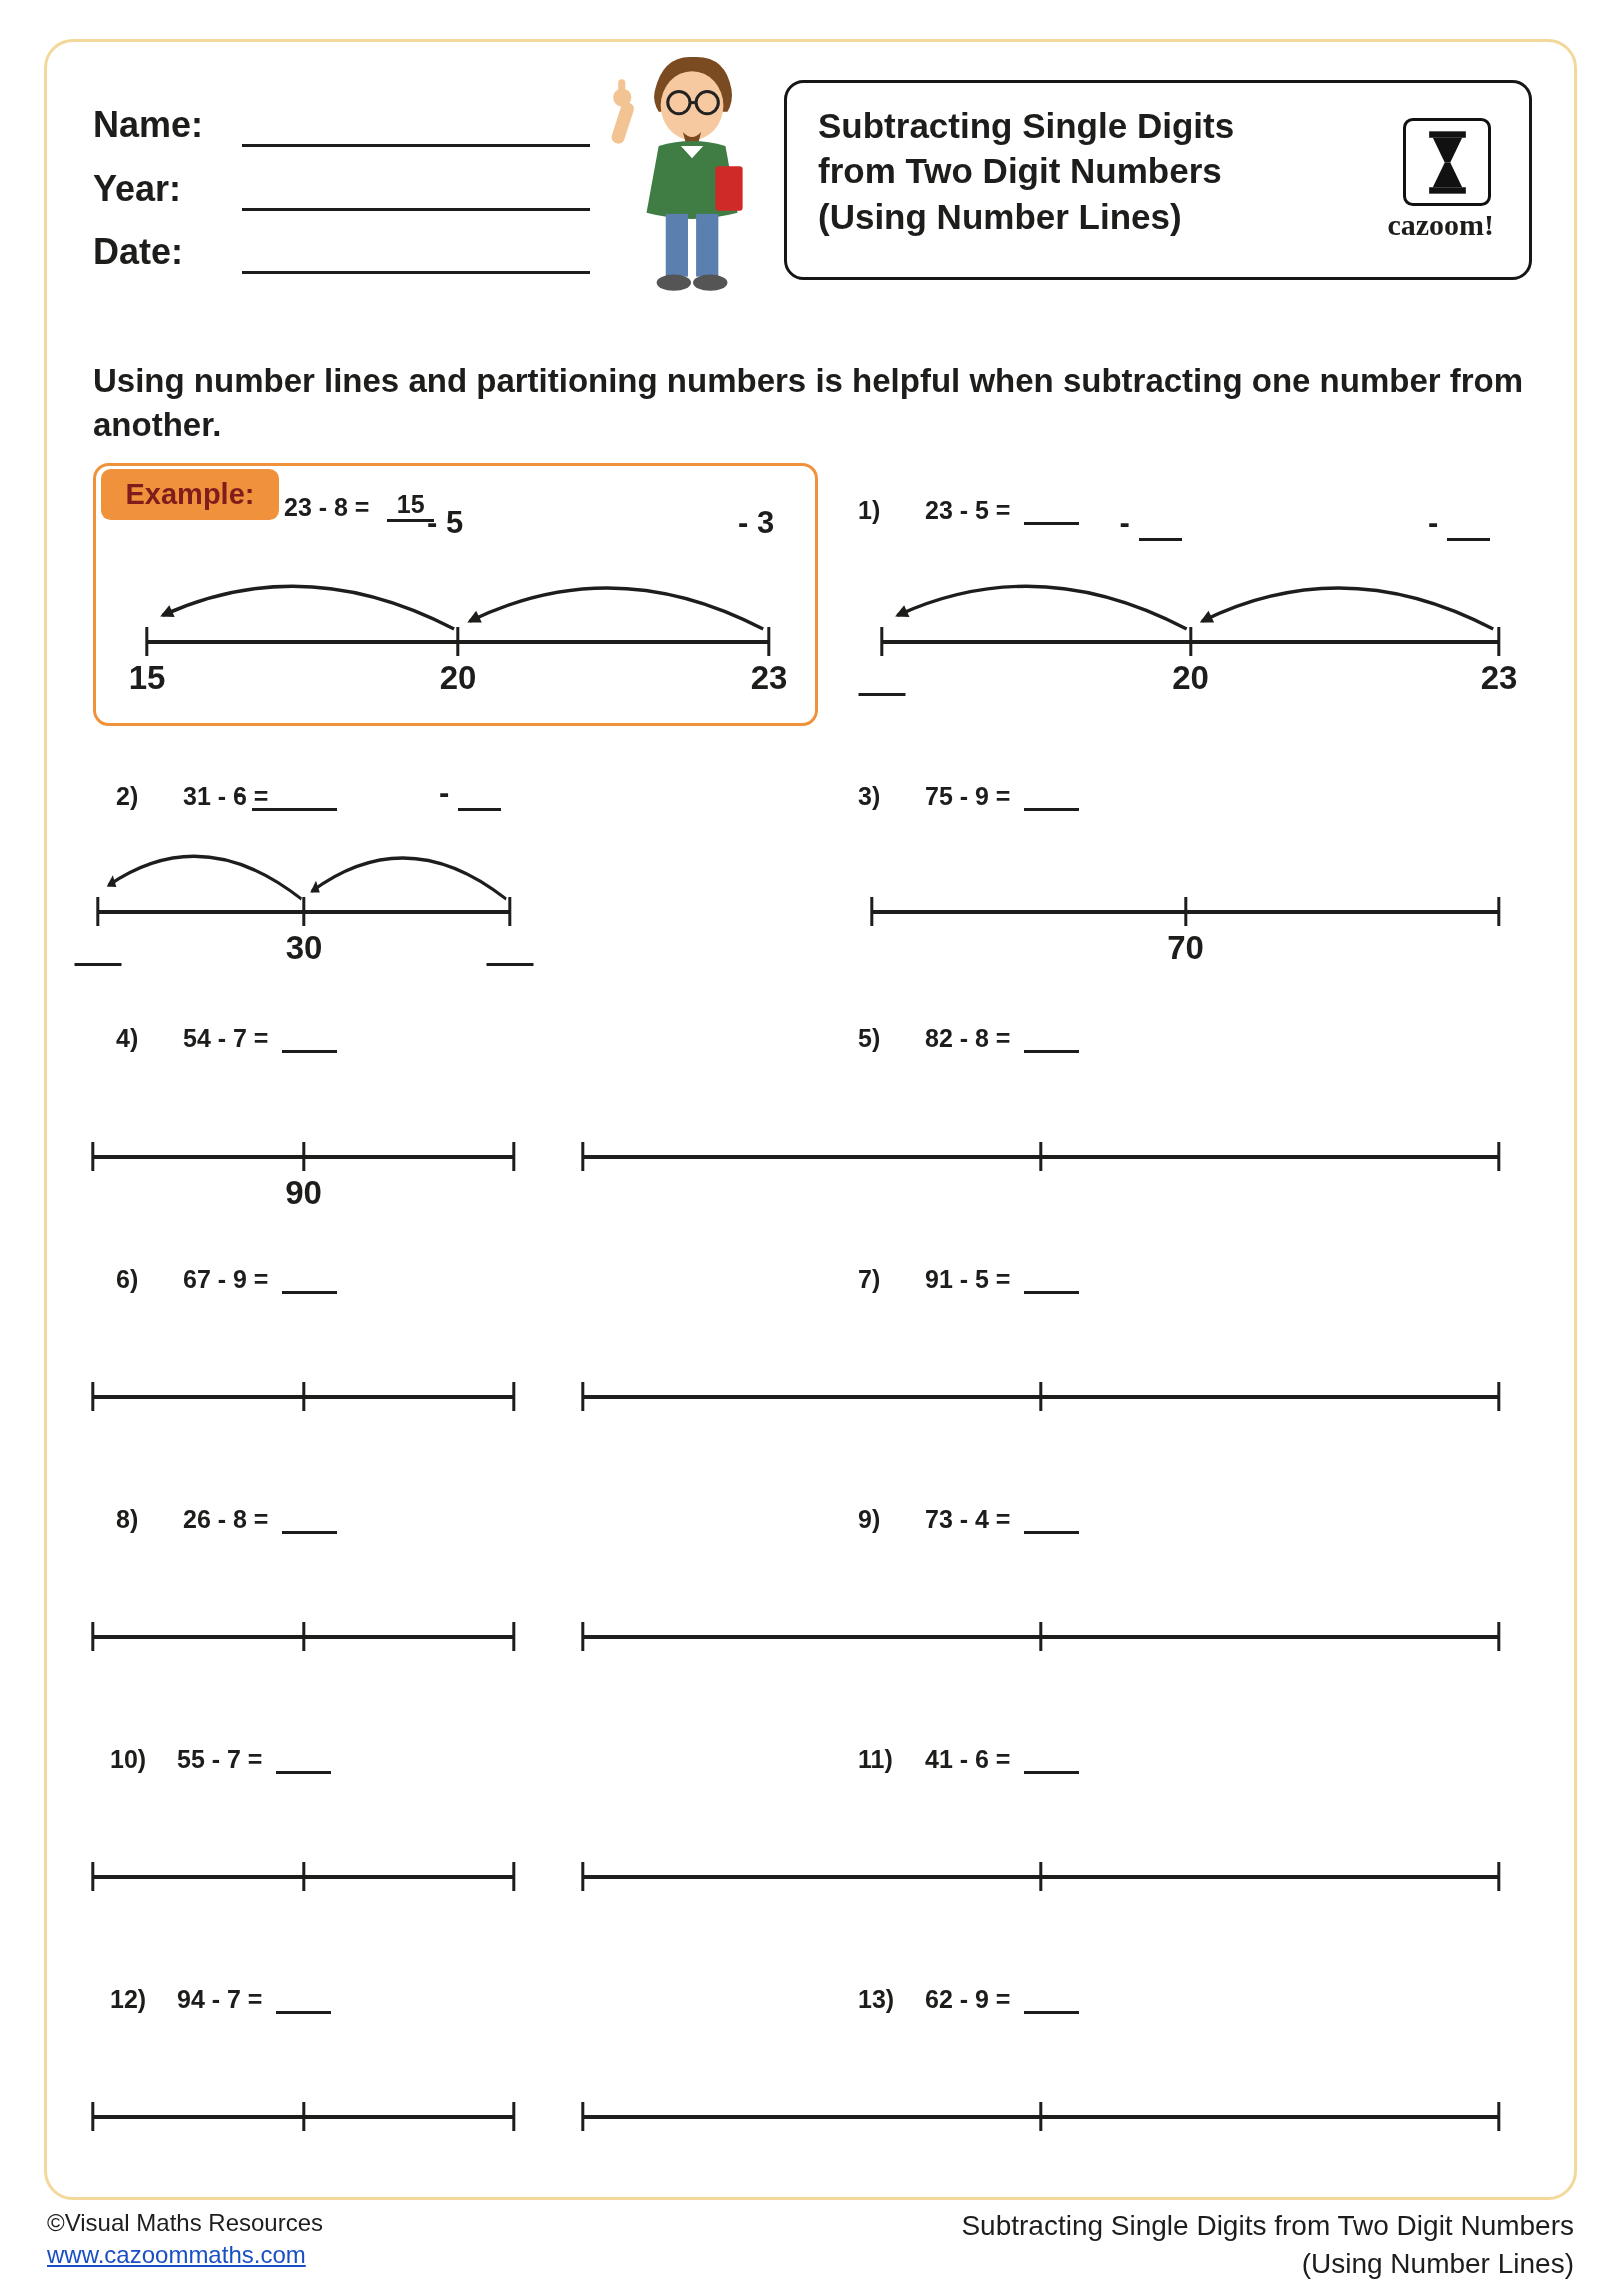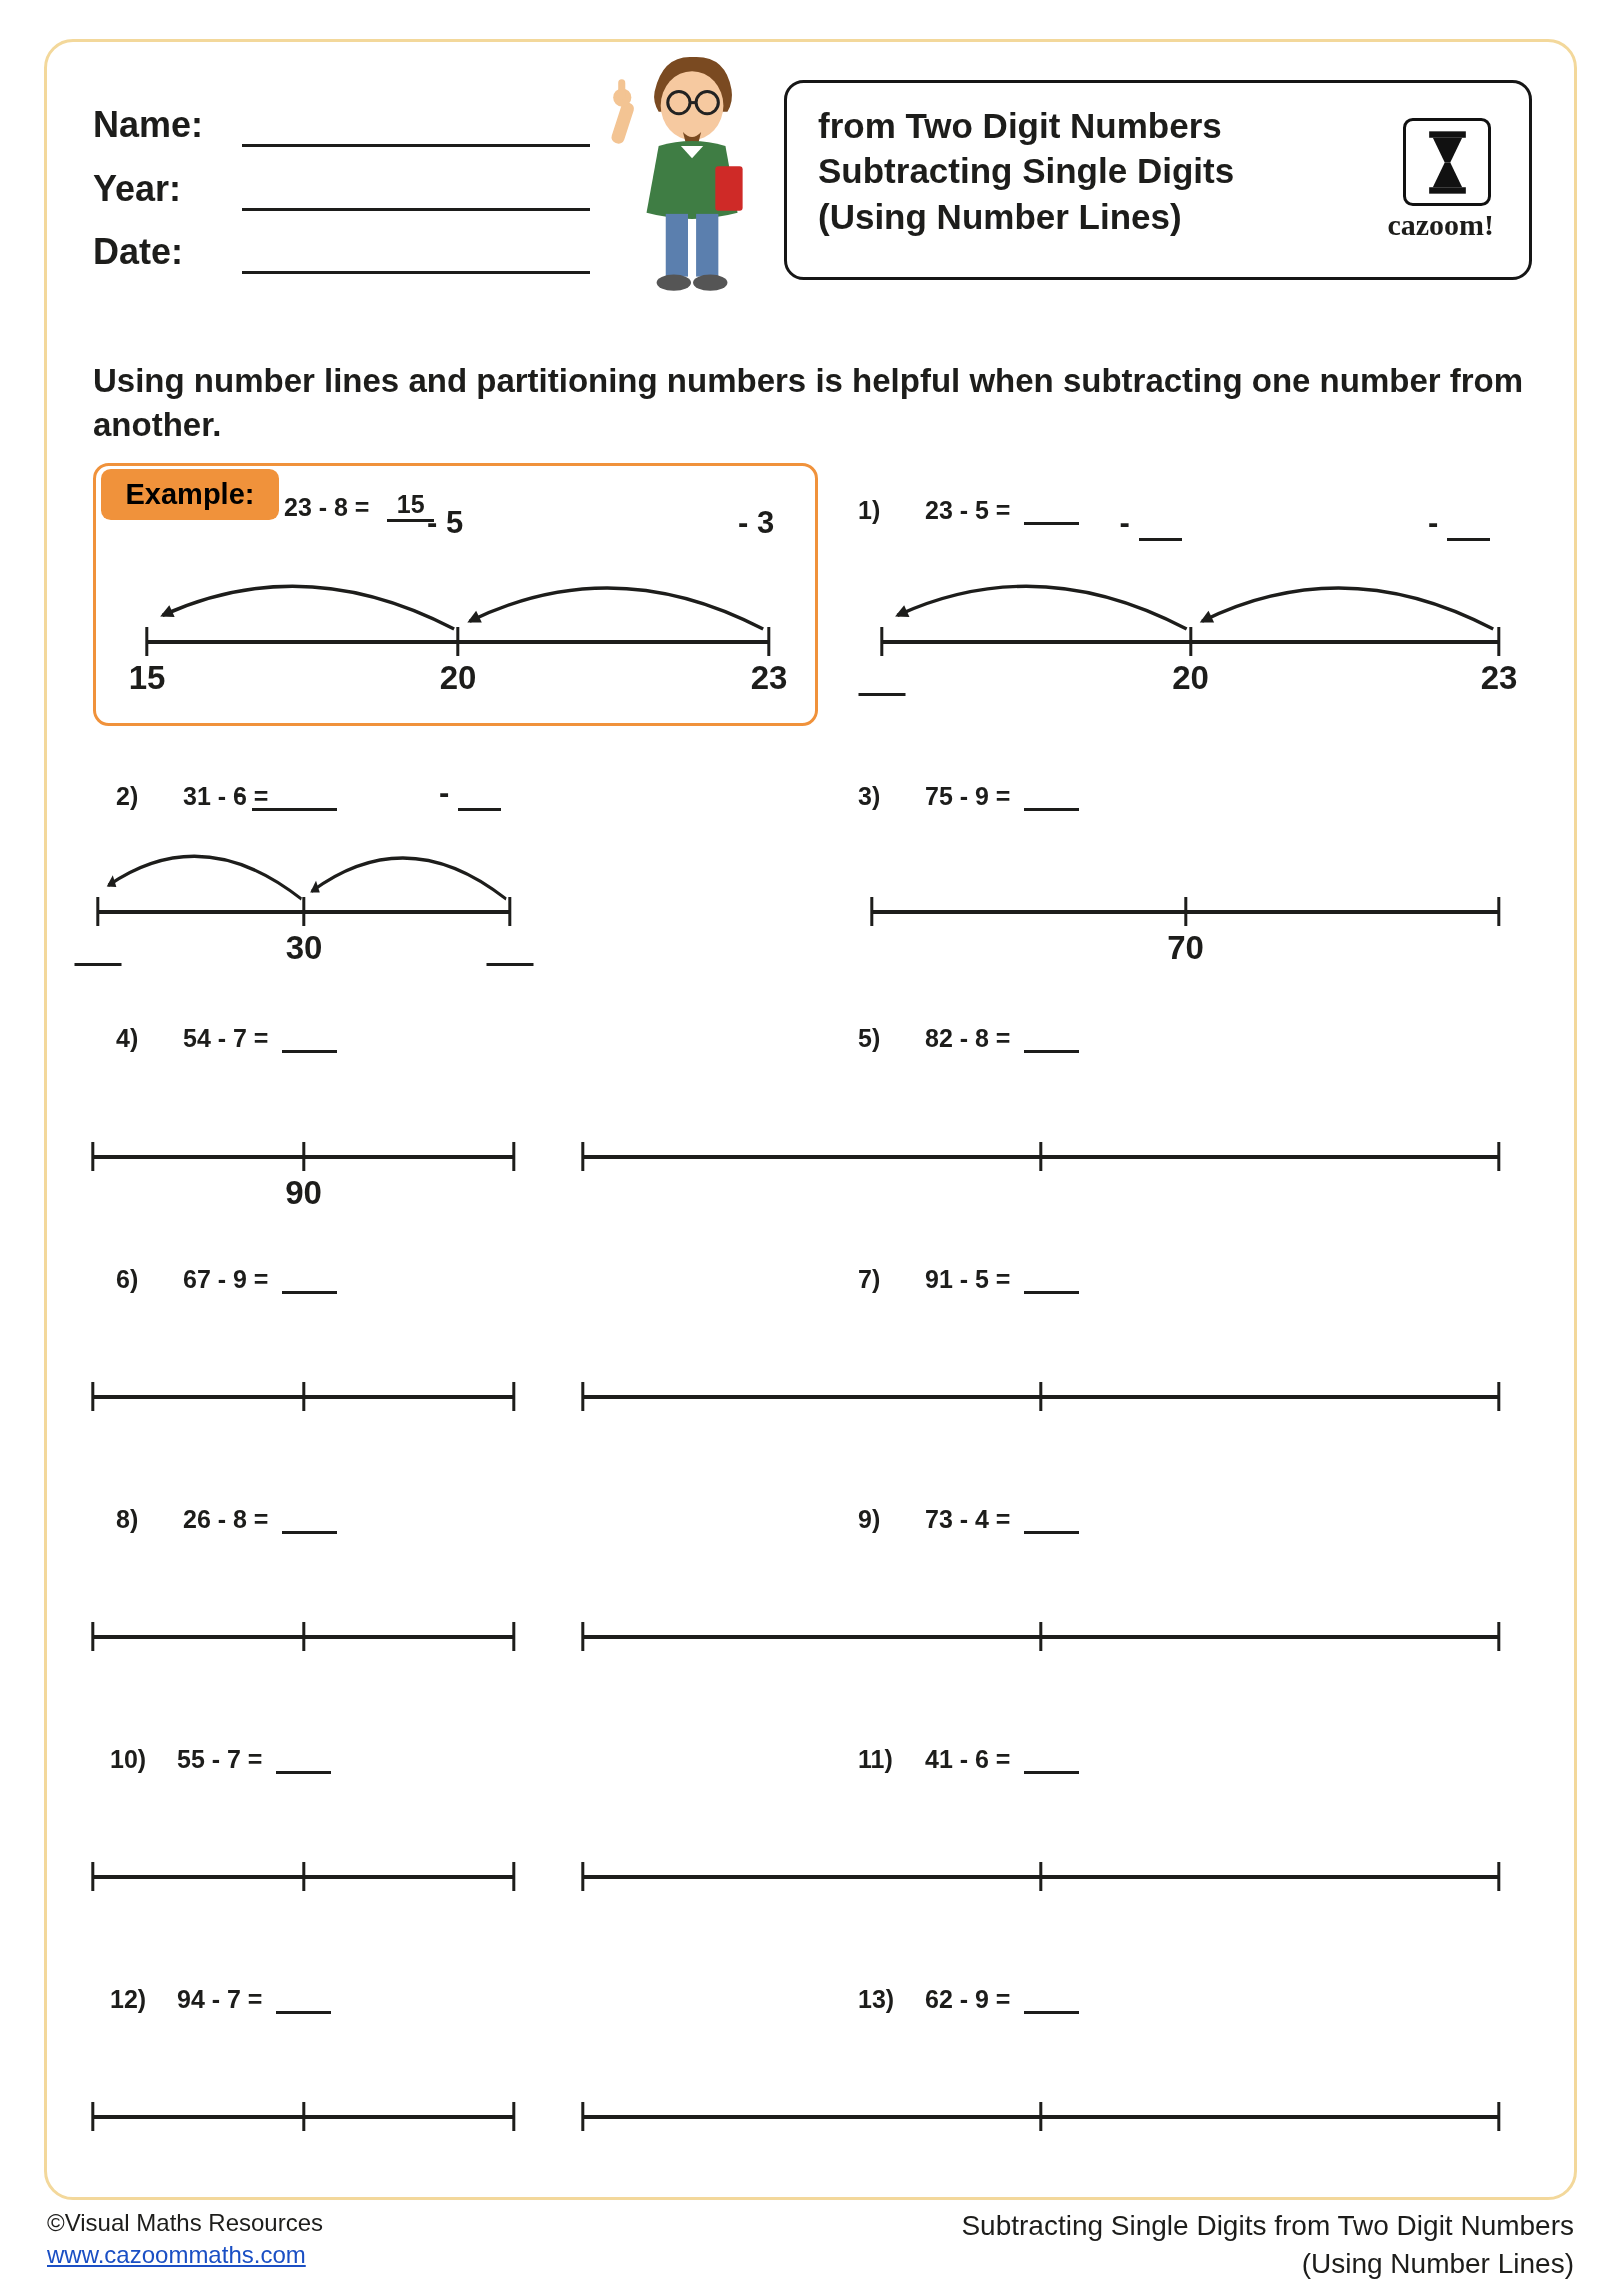--- a/index.html
+++ b/index.html
@@ -35,21 +35,21 @@
     display:flex; align-items:center; justify-content:center;
   }
   .logo-text { font-family:"Liberation Serif", serif; font-weight:bold; font-size:30px; margin-top:2px; }
 
   
   .instruction { left:93px; top:359px; width:1441px; font-weight:bold; font-size:33px; line-height:1.32; }
 
   
   .example-box { left:93px; top:463px; width:725px; height:263px; border:3.9px solid #f0923b; border-radius:15.7px; }
   .example-tab {
-    left:101px; top:469px; background:#f0923b; color:#000000; font-weight:bold; font-size:29px;
+    left:101px; top:469px; background:#f0923b; color:#7f1d1d; font-weight:bold; font-size:29px;
     padding:8.8px 24.5px; border-radius:9.8px;
   }
 
   
   .eq { display:flex; align-items:flex-end; font-weight:bold; font-size:25px; white-space:nowrap; }
   .p-num { min-width:67px; }
   .p-expr { margin-right:13.7px; }
   .ans-blank { display:inline-block; width:55px; height:35px; border-bottom:3.4px solid #1d1d1b; }
   .ex-ans { border-bottom:3.4px solid #1d1d1b; padding:0 9.8px; margin-left:3.9px; }
 
@@ -120,22 +120,22 @@
     <path d="M78 96 L89 108 L100 96 Z" fill="#ffffff"></path>
     <rect x="112" y="116" width="27" height="44" rx="3" fill="#cf2a27"></rect>
     <rect x="63" y="163" width="22" height="62" fill="#5b7fae"></rect>
     <rect x="93" y="163" width="22" height="62" fill="#5b7fae"></rect>
     <ellipse cx="71" cy="231" rx="17" ry="8" fill="#555"></ellipse>
     <ellipse cx="107" cy="231" rx="17" ry="8" fill="#555"></ellipse>
   </svg>
 
   <div class="title-box abs">
     <div class="title-text">
+      <div>Subtracting Single Digits</div>
       <div>from Two Digit Numbers</div>
-      <div>Subtracting Single Digits</div>
       <div>(Using Number Lines)</div>
     </div>
     <div class="logo">
       <div class="logo-box">
         <svg width="55" height="67" viewBox="0 0 60 72">
           <rect x="10" y="2" width="40" height="7" fill="#111"></rect>
           <path d="M14 9 L46 9 L33 36 L27 36 Z" fill="#111"></path>
           <path d="M27 36 L33 36 L46 63 L14 63 Z" fill="#111"></path>
           <rect x="10" y="63" width="40" height="7" fill="#111"></rect>
         </svg>

